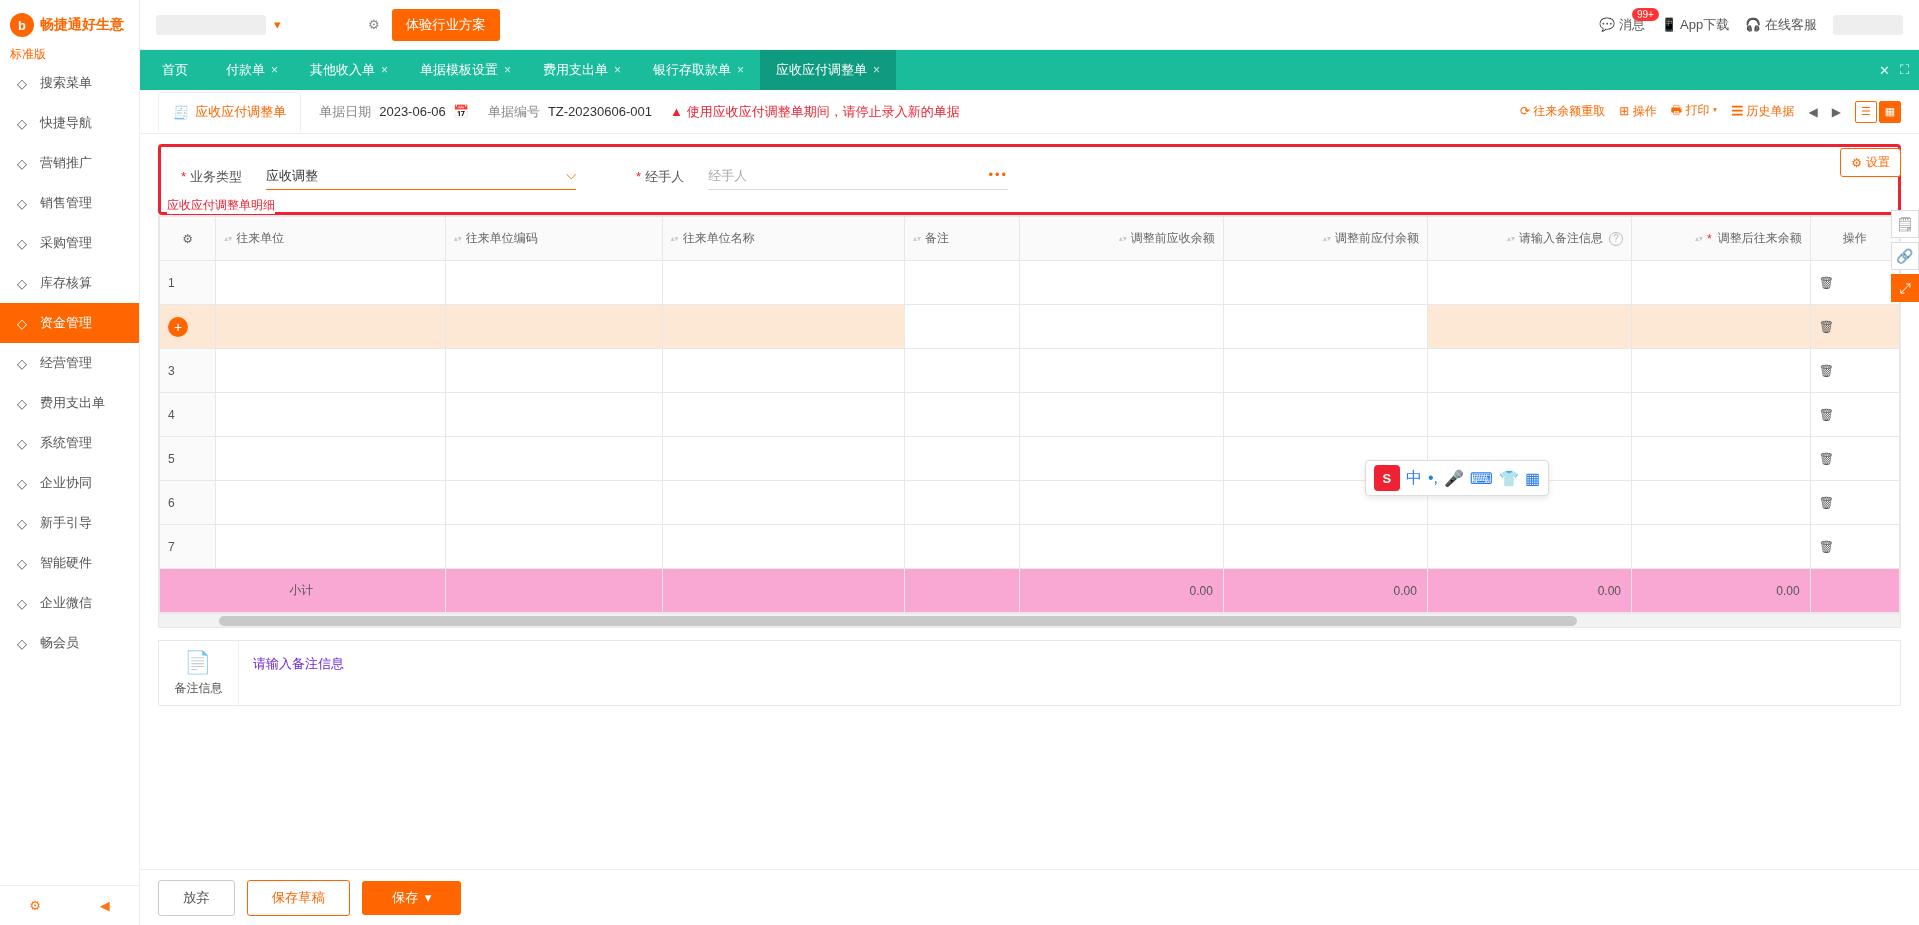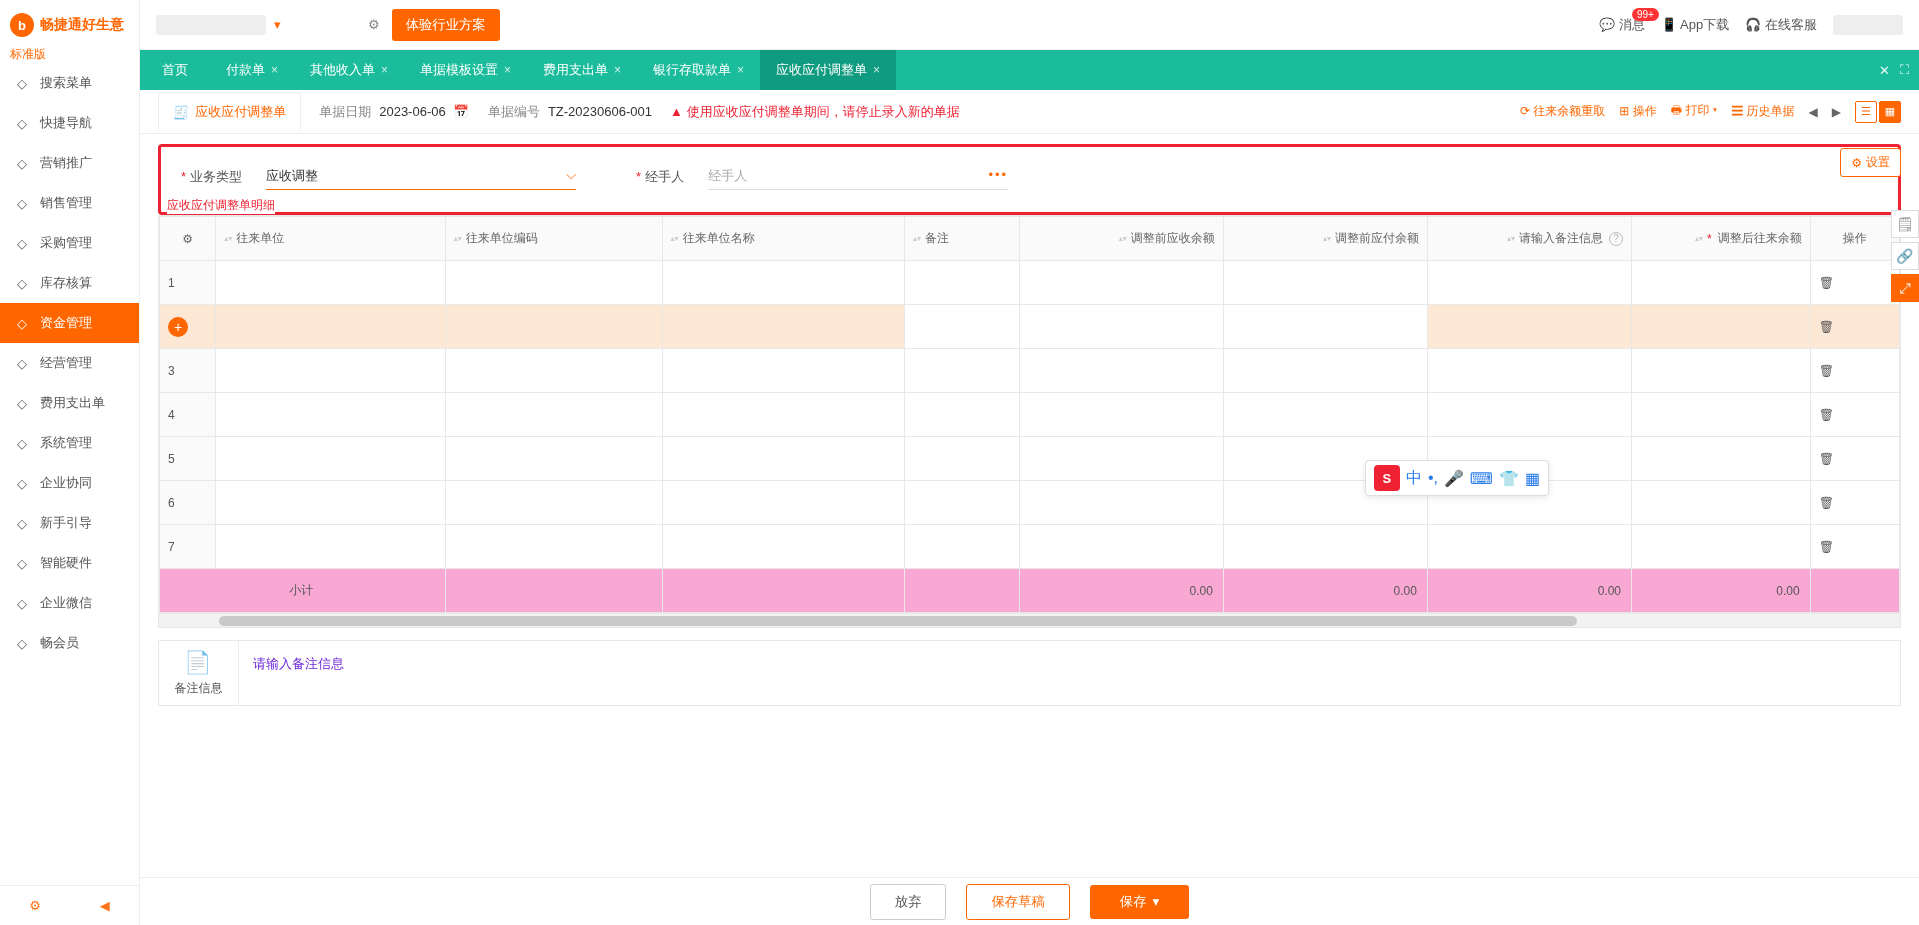--- a/index.html
+++ b/index.html
@@ -67,21 +67,21 @@
 .addrow td.cell-white{background:#fff}
 .del{text-align:center;color:#999;cursor:pointer}
 .subtotal td{background:#f9a8d4;text-align:right;padding-right:10px}
 .subtotal td:first-child{text-align:center}
 .opcol{text-align:center}
 .hscroll{height:14px;background:#f2f2f2;margin:0 18px;border:1px solid #e8e8e8;border-top:none;position:relative}
 .hscroll-thumb{position:absolute;left:60px;top:2px;height:10px;width:78%;background:#c9c9c9;border-radius:5px}
 .remark-zone{margin:12px 18px 0;border:1px solid #e8e8e8;display:flex;height:66px}
 .remark-ico{width:80px;display:flex;flex-direction:column;align-items:center;justify-content:center;color:#1abc9c;gap:4px;border-right:1px solid #eee}
 .remark-inp{flex:1;padding:14px;color:#6d28d9}
-.footer{margin-top:auto;height:48px;display:flex;align-items:center;justify-content:center;gap:20px;padding:0 18px;border-top:1px solid #eee}
+.footer{margin-top:auto;height:56px;display:flex;align-items:center;justify-content:flex-start;gap:12px;padding:0 18px;border-top:1px solid #eee}
 .btn-plain{background:#fff;border:1px solid #ccc;color:#555;padding:8px 24px;border-radius:3px;cursor:pointer}
 .btn-save{background:#f60;color:#fff;border:none;padding:8px 30px;border-radius:3px;cursor:pointer;display:flex;align-items:center;gap:6px}
 .right-rail{position:absolute;right:0;top:210px;display:flex;flex-direction:column;gap:4px}
 .rail-btn{width:28px;height:28px;background:#fff;border:1px solid #ddd;display:flex;align-items:center;justify-content:center;color:#888;font-size:14px}
 .rail-btn.active{background:#f60;color:#fff;border-color:#f60}
 .ime{position:absolute;right:370px;top:460px;display:flex;align-items:center;gap:6px;background:#fff;border:1px solid #ddd;border-radius:4px;padding:4px 8px;box-shadow:0 2px 6px rgba(0,0,0,.1)}
 .ime-logo{width:26px;height:26px;background:#e23;color:#fff;border-radius:4px;display:flex;align-items:center;justify-content:center;font-weight:bold}
 .ime span{color:#2b7de9;font-size:16px}
 .gray-link{color:#666}
 .q{width:14px;height:14px;border:1px solid #bbb;border-radius:50%;display:inline-flex;align-items:center;justify-content:center;font-size:10px;color:#bbb;margin-left:2px}

